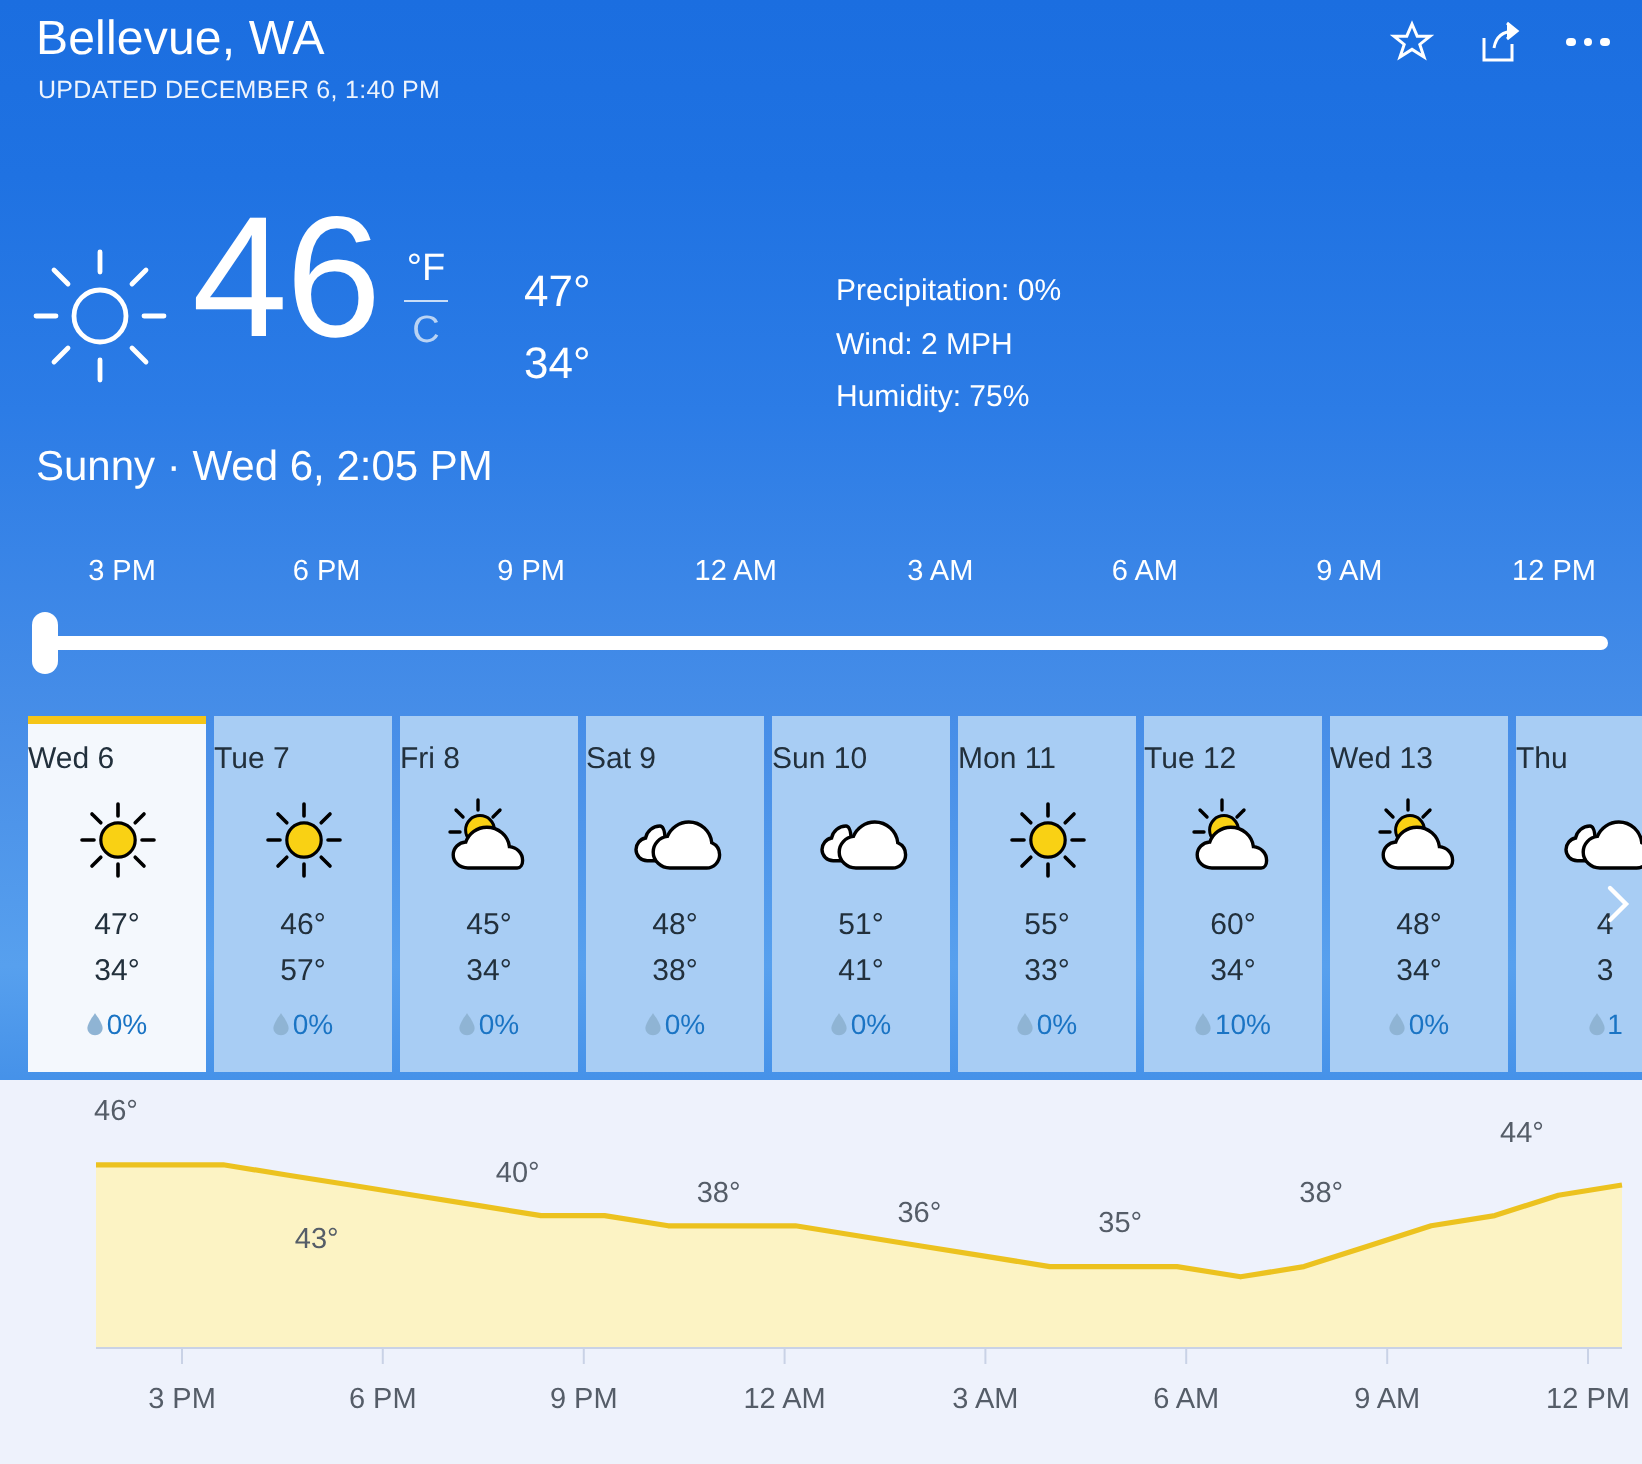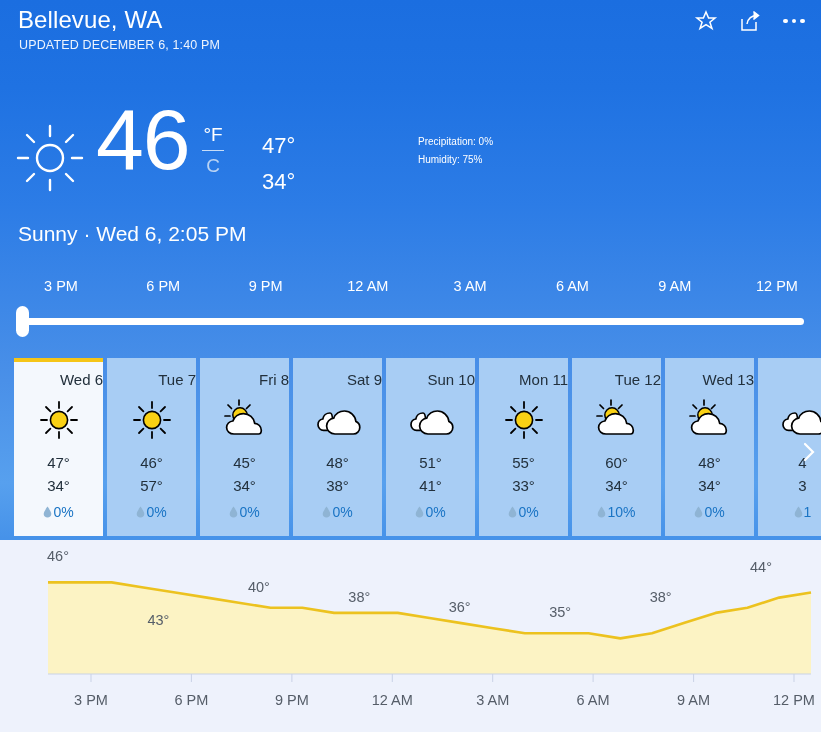--- a/index.html
+++ b/index.html
@@ -118,21 +118,21 @@
   .hilo {
     position: absolute;
     left: 262px; top: 20px;
     font-size: 22px;
     color: #ffffff;
     line-height: 1.65;
   }
   .details {
     position: absolute;
     left: 418px; top: 25px;
-    font-size: 10px;
+    font-size: 15px;
     color: #ffffff;
     line-height: 1.78;
   }
   .cond-line {
     position: absolute;
     left: 18px; top: 222px;
     font-size: 21px;
     color: #ffffff;
   }
 
@@ -190,21 +190,21 @@
     border-top: 4px solid transparent;
     box-sizing: border-box;
     cursor: pointer;
   }
   .day.sel {
     background: #f4f8fd;
     border-top: 4px solid #f5c518;
   }
   .day-name {
     margin-top: 9px;
-    text-align: right;
+    text-align: left;
     font-size: 15px;
     color: #22303c;
   }
   .day-icon {
     height: 52px;
     margin-top: 5px;
     display: flex;
     align-items: center;
     justify-content: center;
   }
@@ -318,20 +318,21 @@
       <div class="unit-f">°F</div>
       <div class="unit-rule"></div>
       <div class="unit-c">C</div>
     </div>
     <div class="hilo">
       <div>47°</div>
       <div>34°</div>
     </div>
     <div class="details">
       <div>Precipitation: 0%</div>
+      <div>Wind: 2 MPH</div>
       <div>Humidity: 75%</div>
     </div>
   </div>
   <div class="cond-line">Sunny · Wed 6, 2:05 PM</div>
 
   <div class="slider-wrap">
     <div class="slider-labels" id="slider-labels">
         <span style="left: 61px;">3 PM</span>
         <span style="left: 163.286px;">6 PM</span>
         <span style="left: 265.571px;">9 PM</span>

